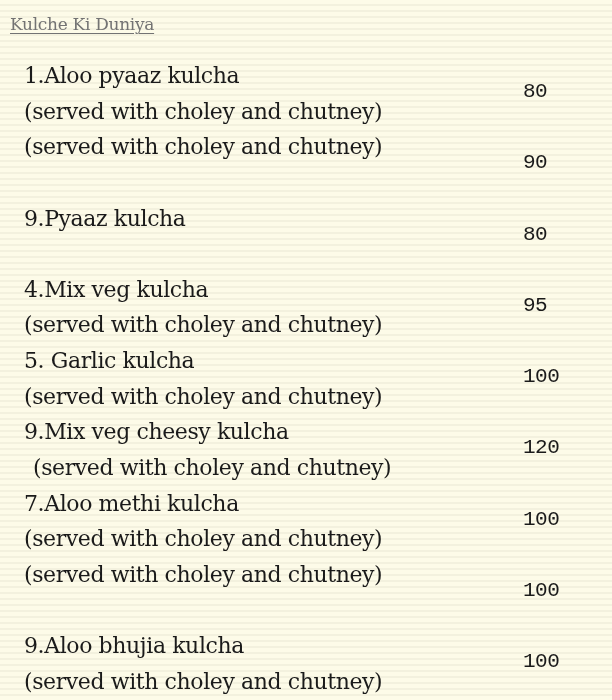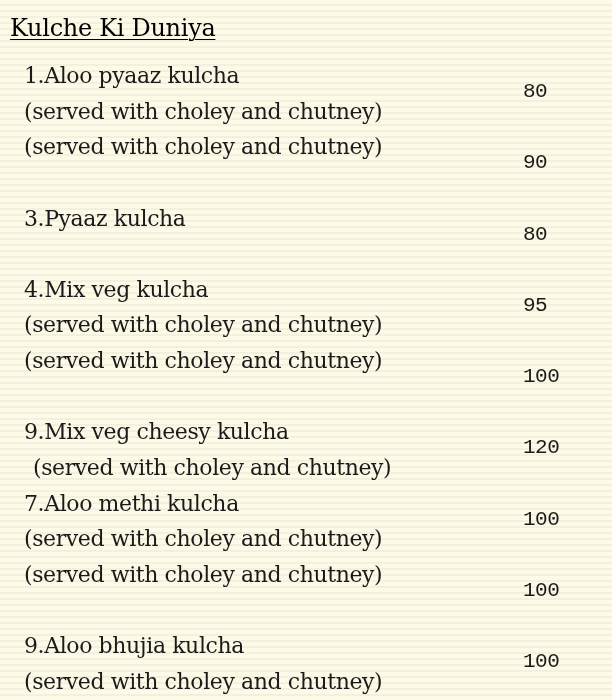--- a/index.html
+++ b/index.html
@@ -6,21 +6,21 @@
     body {
       width: 612px; height: 700px; overflow: hidden;
       background-color: #fdfbe6;
       background-image: repeating-linear-gradient(to bottom, #fdfbe8 0px, #fdfbe8 4px, #f3f1de 4px, #f3f1de 6px);
       font-family: "DejaVu Serif", "Liberation Serif", serif;
       color: #1a1a1a;
       position: relative;
     }
     .title {
       position: absolute; left: 10px; top: 14px;
-      font-size: 24px; color: #000000;
+      font-size: 17px; color: #737373;
       text-decoration: underline; text-decoration-thickness: 1px;
       text-underline-offset: 3px; letter-spacing: -0.3px;
     }
     .menu { position: absolute; left: 24px; top: 58px; width: 560px; }
     .item { position: relative; height: 71.3px; }
     .name, .desc {
       font-size: 22px; line-height: 35.6px; white-space: nowrap;
       letter-spacing: -0.4px;
     }
     .desc.indent { padding-left: 9px; }
@@ -39,29 +39,30 @@
     <div class="item">
       <div class="name">1.Aloo pyaaz kulcha</div>
       <div class="desc">(served with choley and chutney)</div>
       <div class="price">80</div>
     </div>
     <div class="item">
       <div class="desc">(served with choley and chutney)</div>
       <div class="price">90</div>
     </div>
     <div class="item">
-      <div class="name">3.Pyaaz kulcha</div>
+      <div class="name">9.Pyaaz kulcha</div>
       <div class="price">80</div>
     </div>
     <div class="item">
       <div class="name">4.Mix veg kulcha</div>
       <div class="desc">(served with choley and chutney)</div>
       <div class="price">95</div>
     </div>
     <div class="item">
+      <div class="name">5. Garlic kulcha</div>
       <div class="desc">(served with choley and chutney)</div>
       <div class="price">100</div>
     </div>
     <div class="item">
       <div class="name">9.Mix veg cheesy kulcha</div>
       <div class="desc indent"> (served with choley and chutney)</div>
       <div class="price">120</div>
     </div>
     <div class="item">
       <div class="name">7.Aloo methi kulcha</div>

